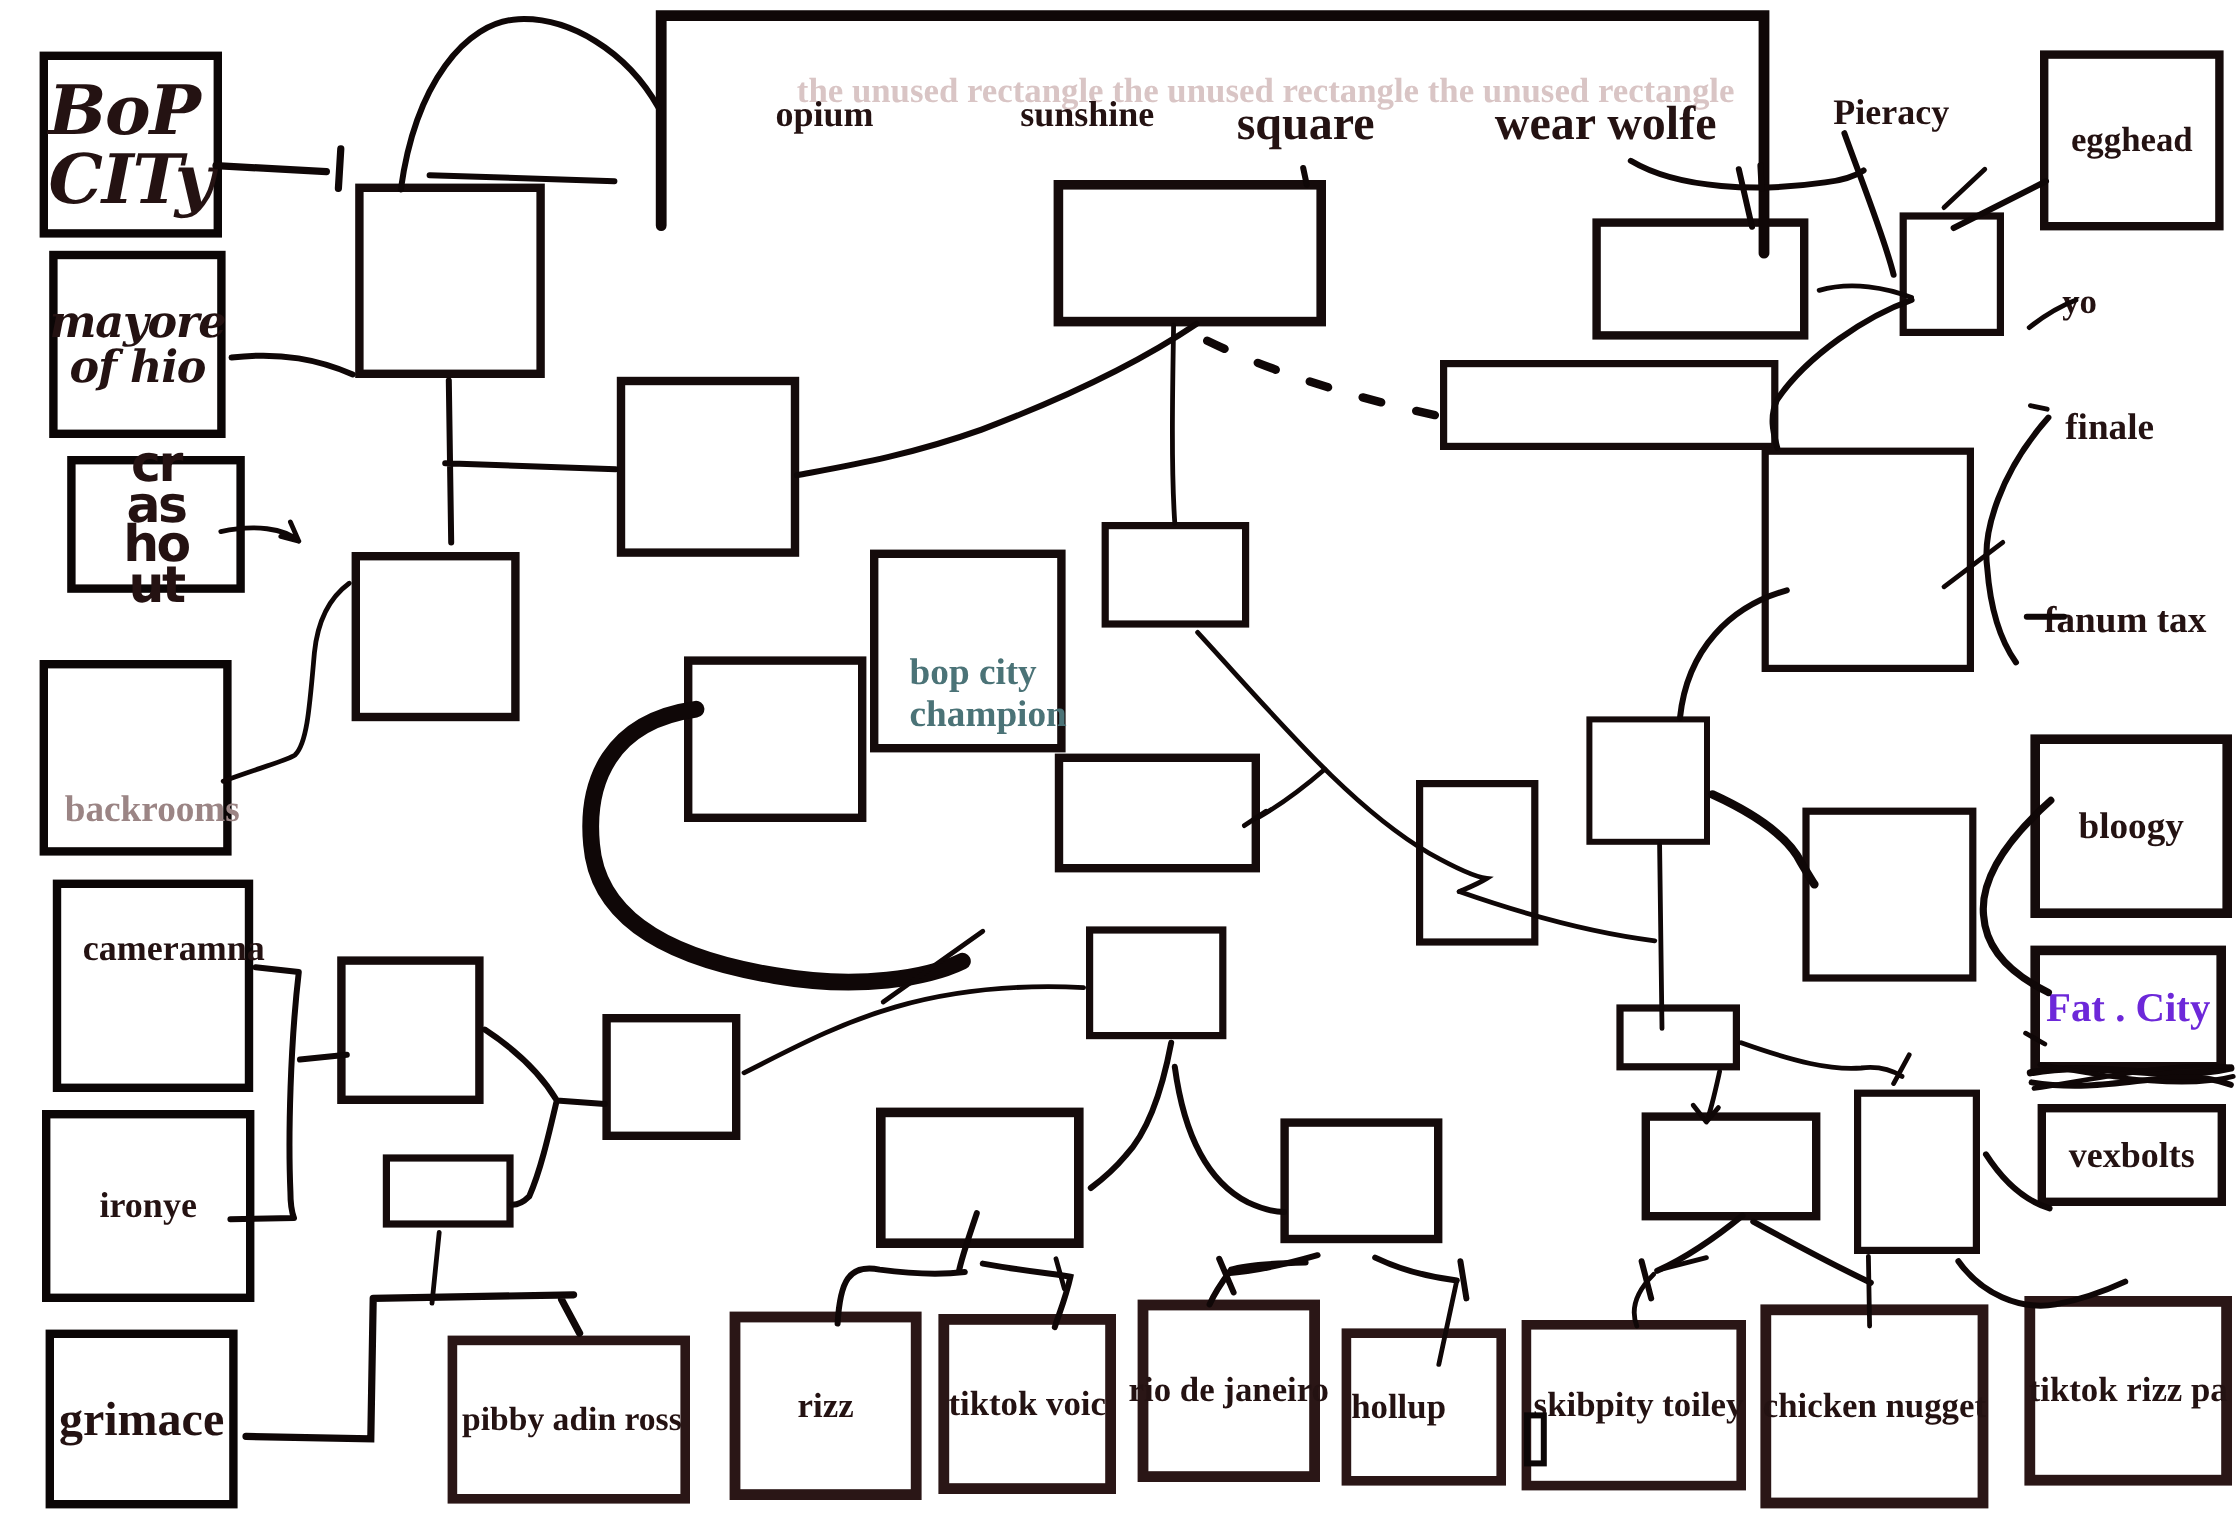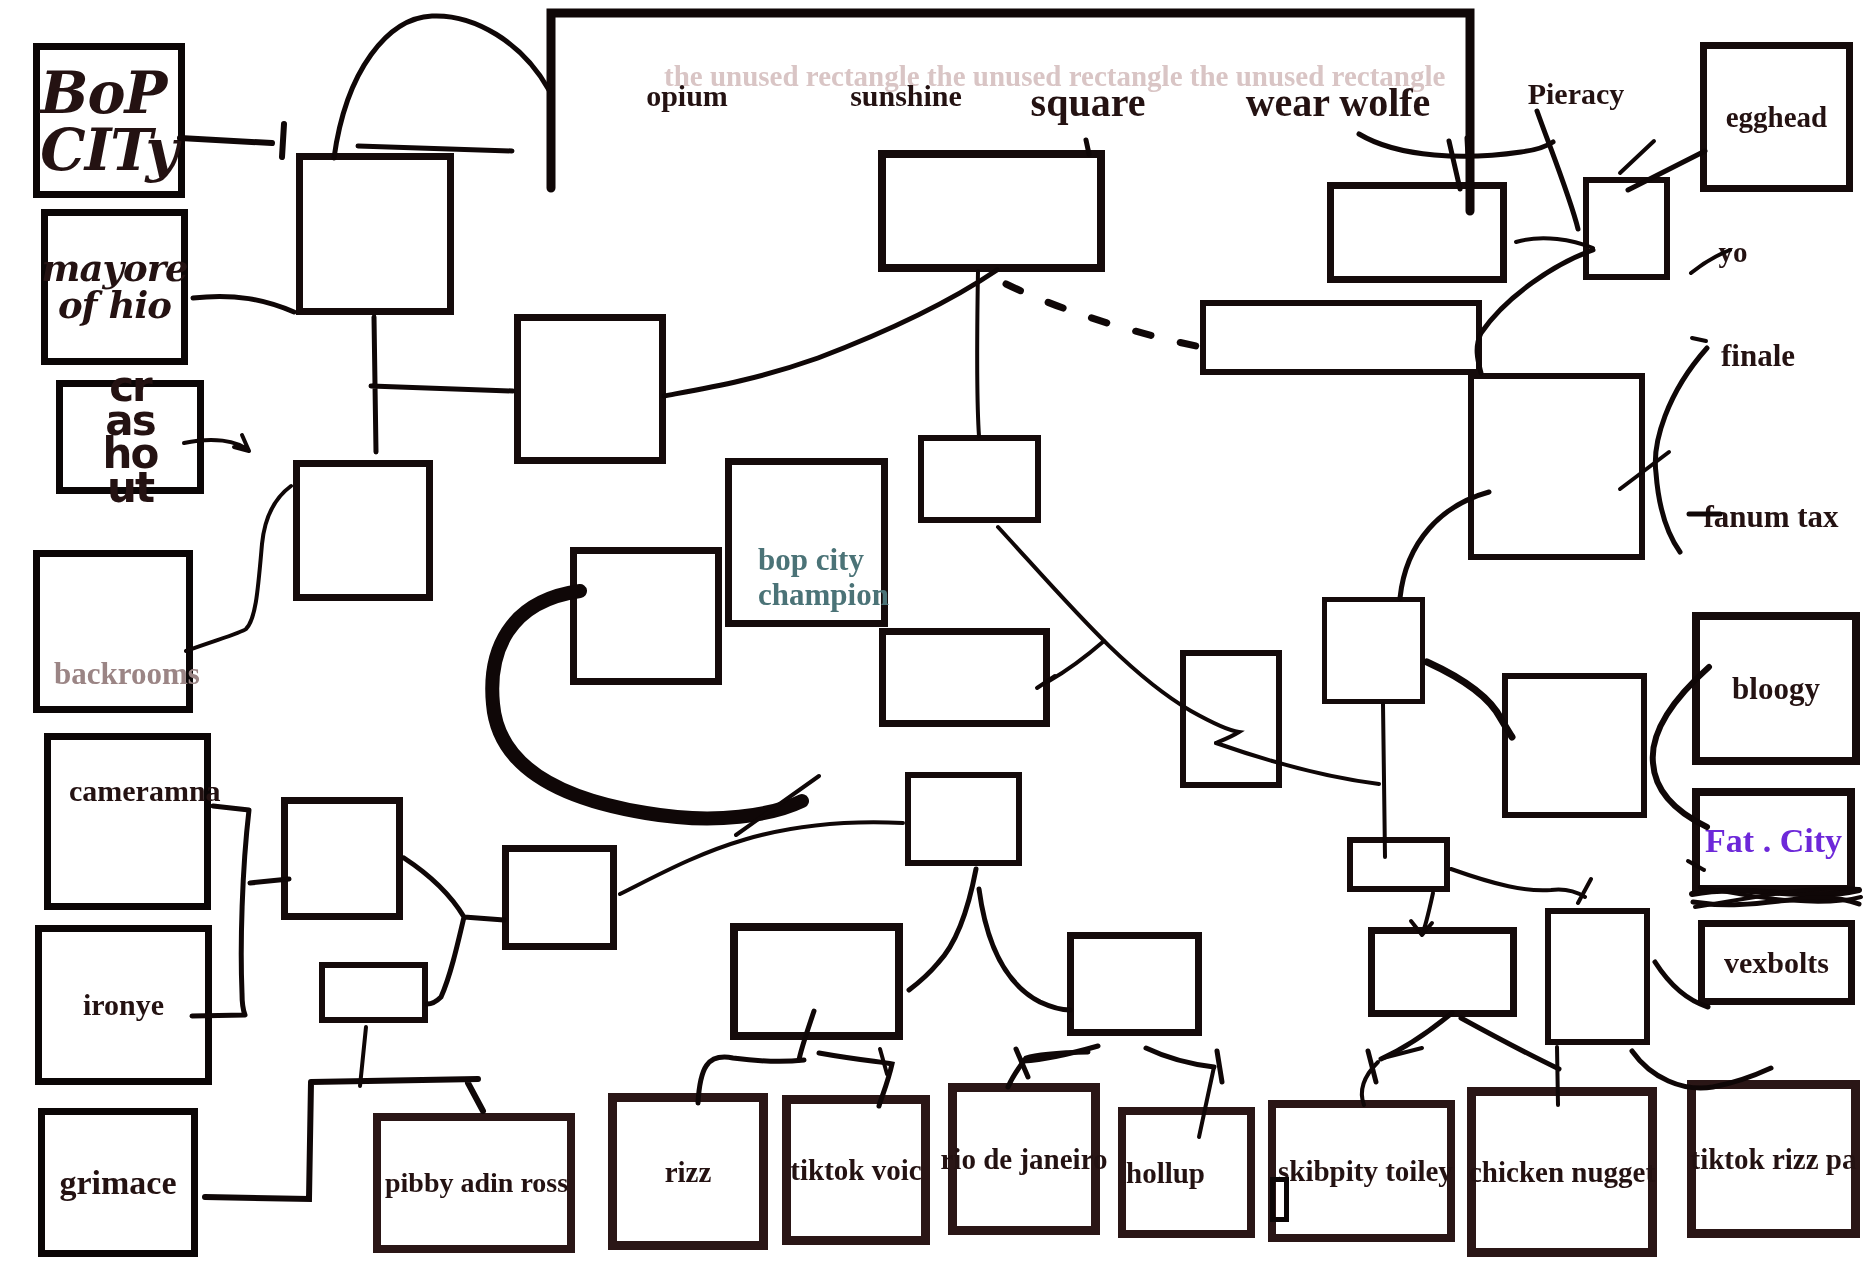--- a/index.html
+++ b/index.html
@@ -36,21 +36,21 @@
       <div class="box" style="left: 33px; top: 550px; width: 160px; height: 163px; border-width: 7px; border-color: rgb(11, 6, 6);">
         <span class="lbl  nowrap" style="font-size: 31px; color: rgb(155, 133, 133); left: 14px; bottom: 14px;">backrooms</span>
       </div>
       <div class="box" style="left: 44px; top: 733px; width: 167px; height: 177px; border-width: 7px; border-color: rgb(11, 6, 6);">
         <span class="lbl  nowrap" style="font-size: 30px; color: rgb(36, 18, 18); left: 18px; top: 34px;">cameramna</span>
       </div>
       <div class="box" style="left: 35px; top: 925px; width: 177px; height: 160px; border-width: 7px; border-color: rgb(11, 6, 6);">
         <span class="lbl " style="font-size: 30px; color: rgb(36, 18, 18); left: 50%; text-align: center; top: 50%; transform: translateX(-50%) translateY(-50%);">ironye</span>
       </div>
       <div class="box" style="left: 38px; top: 1108px; width: 160px; height: 149px; border-width: 7px; border-color: rgb(11, 6, 6);">
-        <span class="lbl " style="font-size: 34px; color: rgb(36, 18, 18); left: 50%; text-align: center; top: 50%; transform: translateX(-50%) translateY(-50%);">grimace</span>
+        <span class="lbl " style="font-size: 40px; color: rgb(36, 18, 18); left: 50%; text-align: center; top: 50%; transform: translateX(-50%) translateY(-50%);">grimace</span>
       </div>
       <div class="box" style="left: 296px; top: 153px; width: 158px; height: 162px; border-width: 7px; border-color: rgb(21, 11, 11);"></div>
       <div class="box" style="left: 293px; top: 460px; width: 140px; height: 141px; border-width: 7px; border-color: rgb(21, 11, 11);"></div>
       <div class="box" style="left: 514px; top: 314px; width: 152px; height: 150px; border-width: 7px; border-color: rgb(21, 11, 11);"></div>
       <div class="box" style="left: 281px; top: 797px; width: 122px; height: 123px; border-width: 7px; border-color: rgb(21, 11, 11);"></div>
       <div class="box" style="left: 319px; top: 962px; width: 109px; height: 61px; border-width: 6px; border-color: rgb(21, 11, 11);"></div>
       <div class="box" style="left: 373px; top: 1113px; width: 202px; height: 140px; border-width: 8px; border-color: rgb(42, 22, 22);">
         <span class="lbl  nowrap" style="font-size: 28px; color: rgb(36, 18, 18); left: 4px; top: 50%; transform: translateY(-50%);">pibby adin ross</span>
       </div>
       <div class="box" style="left: 502px; top: 845px; width: 115px; height: 105px; border-width: 7px; border-color: rgb(21, 11, 11);"></div>

